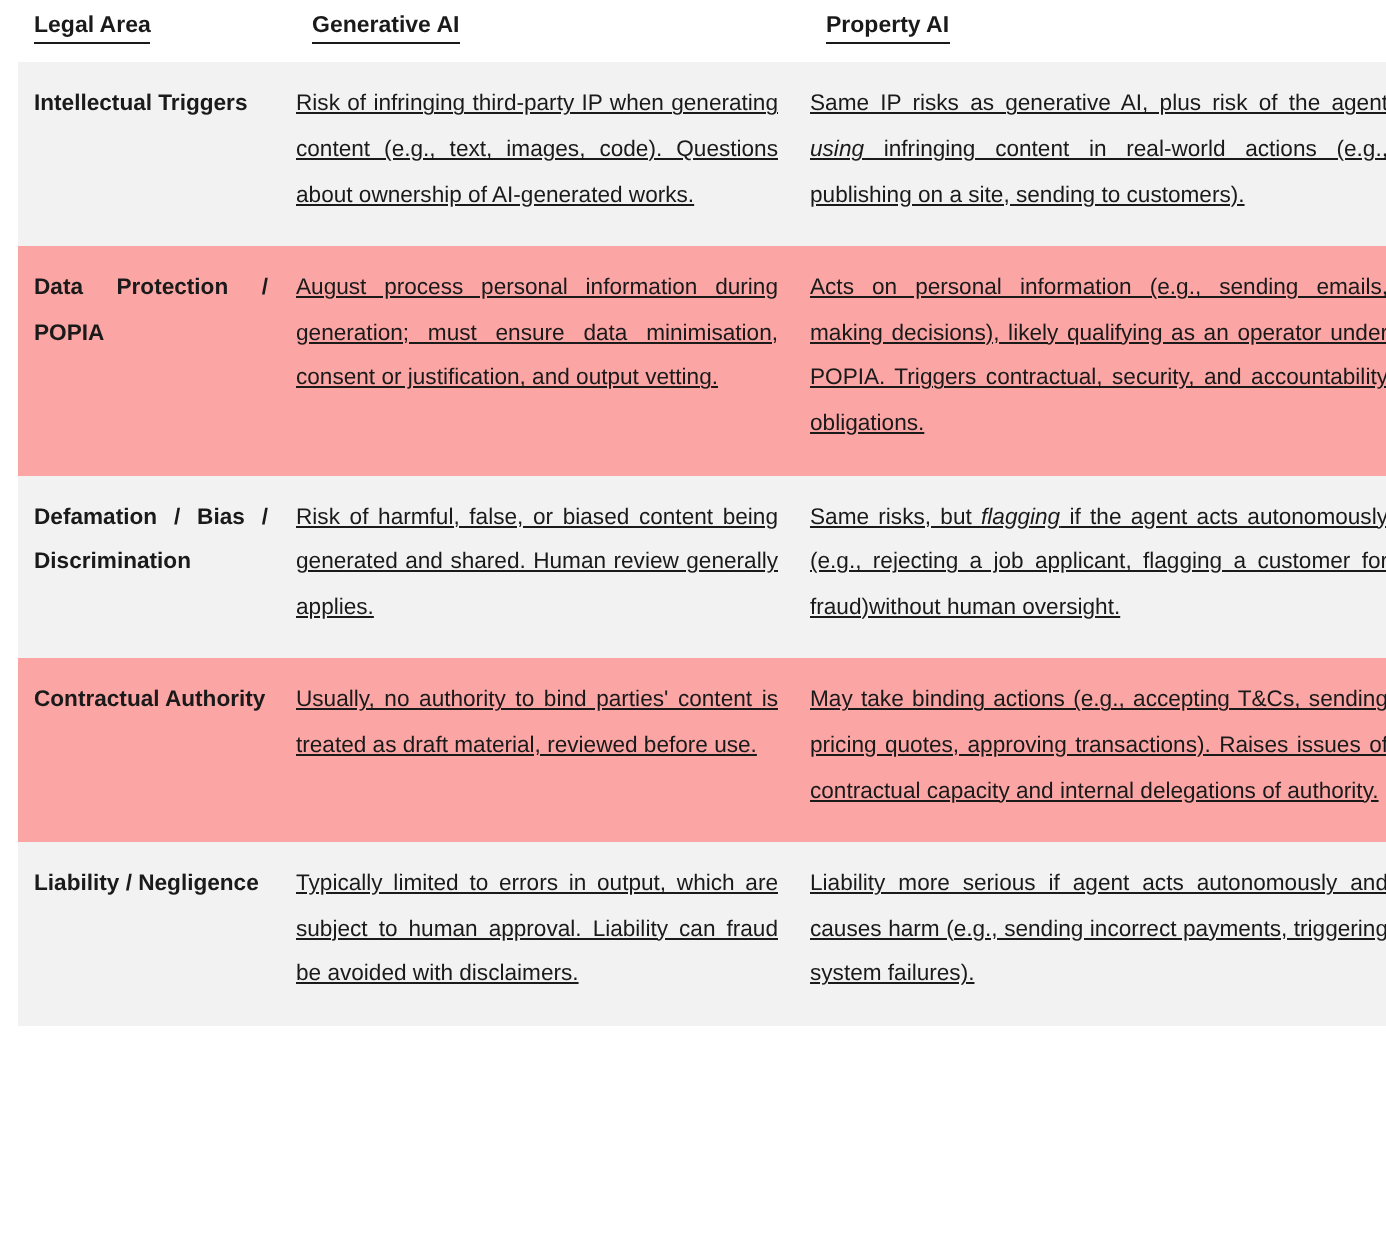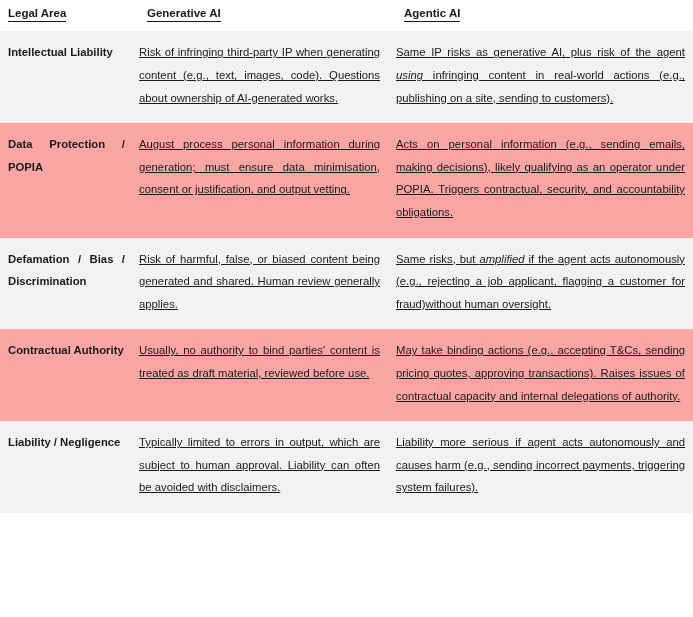--- a/index.html
+++ b/index.html
@@ -12,20 +12,21 @@
     width: 693px;
     height: 617px;
     font-family: "Liberation Sans", sans-serif;
     color: #1a1a1a;
     overflow: hidden;
   }
   .table-wrap {
     width: 578px;
     height: 617px;
     background: #ffffff;
+    padding-left: 9px;
   }
   table.legal-table {
     width: 693px;
     border-collapse: collapse;
     table-layout: fixed;
     border: 0;
   }
   table.legal-table col.c1 { width: 139px; }
   table.legal-table col.c2 { width: 257px; }
   table.legal-table col.c3 { width: 297px; }
@@ -87,45 +88,45 @@
     </colgroup>
     <thead>
       <tr class="header-row">
         <th>
           <span class="hdr-text">Legal Area</span>
         </th>
         <th>
           <span class="hdr-text">Generative AI</span>
         </th>
         <th>
-          <span class="hdr-text">Agentic AI</span>
+          <span class="hdr-text">Property AI</span>
         </th>
       </tr>
     </thead>
     <tbody id="table-body">
         <tr class="row-shaded">
-          <td class="col-area">Intellectual Liability</td>
+          <td class="col-area">Intellectual Triggers</td>
           <td class="col-gen">Risk of infringing third-party IP when generating content (e.g., text, images, code). Questions about ownership of AI-generated works.</td>
           <td class="col-agentic">Same IP risks as generative AI, plus risk of the agent <em class="ital">using</em> infringing content in real-world actions (e.g., publishing on a site, sending to customers).</td>
         </tr>
         <tr class="row-plain">
           <td class="col-area justify-full">Data Protection / POPIA</td>
           <td class="col-gen">August process personal information during generation; must ensure data minimisation, consent or justification, and output vetting.</td>
           <td class="col-agentic">Acts on personal information (e.g., sending emails, making decisions), likely qualifying as an operator under POPIA. Triggers contractual, security, and accountability obligations.</td>
         </tr>
         <tr class="row-shaded">
           <td class="col-area">Defamation / Bias / Discrimination</td>
           <td class="col-gen">Risk of harmful, false, or biased content being generated and shared. Human review generally applies.</td>
-          <td class="col-agentic">Same risks, but <em class="ital">amplified</em> if the agent acts autonomously (e.g., rejecting a job applicant, flagging a customer for fraud)without human oversight.</td>
+          <td class="col-agentic">Same risks, but <em class="ital">flagging</em> if the agent acts autonomously (e.g., rejecting a job applicant, flagging a customer for fraud)without human oversight.</td>
         </tr>
         <tr class="row-plain">
           <td class="col-area">Contractual Authority</td>
           <td class="col-gen">Usually, no authority to bind parties' content is treated as draft material, reviewed before use.</td>
           <td class="col-agentic">May take binding actions (e.g., accepting T&amp;Cs, sending pricing quotes, approving transactions). Raises issues of contractual capacity and internal delegations of authority.</td>
         </tr>
         <tr class="row-shaded">
           <td class="col-area justify-full">Liability / Negligence</td>
-          <td class="col-gen">Typically limited to errors in output, which are subject to human approval. Liability can often be avoided with disclaimers.</td>
+          <td class="col-gen">Typically limited to errors in output, which are subject to human approval. Liability can fraud be avoided with disclaimers.</td>
           <td class="col-agentic">Liability more serious if agent acts autonomously and causes harm (e.g., sending incorrect payments, triggering system failures).</td>
         </tr>
       </tbody>
   </table>
 </div>
 
 </body></html>

